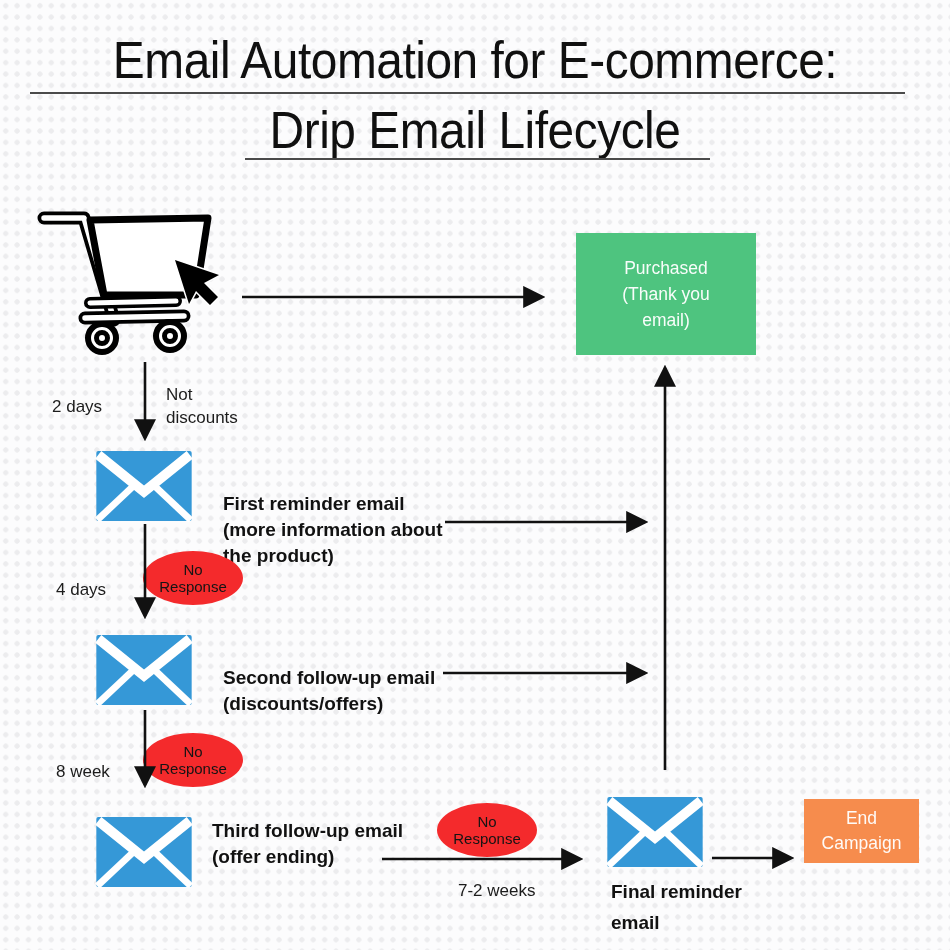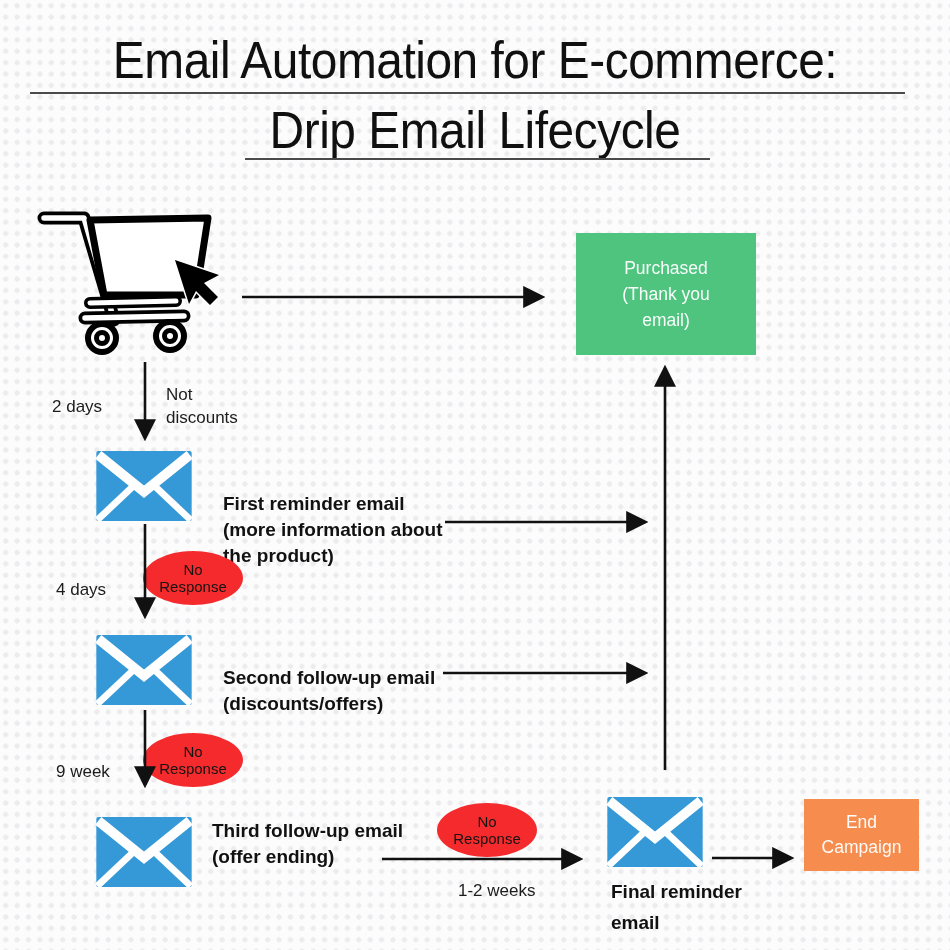--- a/index.html
+++ b/index.html
@@ -26,21 +26,21 @@
   .rule{position:absolute;height:2px;background:#4a4a4a;}
   .rule1{left:30px;top:92px;width:875px;}
   .rule2{left:245px;top:158px;width:465px;}
   
   .node-box{
     position:absolute;display:flex;align-items:center;justify-content:center;
     text-align:center;color:rgba(255,255,255,0.96);
     font-size:17.5px;line-height:26px;white-space:pre-line;
   }
   .purchased{left:576px;top:233px;width:180px;height:122px;background:#4ec47f;}
-  .end-campaign{left:804px;top:799px;width:115px;height:72px;background:#f68c4d;line-height:25px;}
+  .end-campaign{left:804px;top:799px;width:115px;height:64px;background:#f68c4d;line-height:25px;}
   
   .no-response{
     position:absolute;width:100px;height:54px;border-radius:50%;
     background:#f42a2c;color:#141414;display:flex;align-items:center;justify-content:center;
     text-align:center;font-size:15px;line-height:17px;white-space:pre-line;
   }
   .nr1{left:143px;top:551px;}
   .nr2{left:143px;top:733px;}
   .nr3{left:437px;top:803px;}
   
@@ -107,34 +107,34 @@
     <rect x="1" y="1" width="98" height="72" rx="2" fill="#3598d7"></rect>
     <path d="M3,5 L50,43 L97,5" fill="none" stroke="#fff" stroke-width="10"></path>
     <path d="M2,72 L38,38" stroke="#fff" stroke-width="7"></path>
     <path d="M98,72 L62,38" stroke="#fff" stroke-width="7"></path>
   </svg>
   <div class="email-label" style="left:223px;top:665px;">Second follow-up email
 (discounts/offers)</div>
 
   <div class="no-response nr2">No
 Response</div>
-  <div class="lbl" style="left:56px;top:760px;">9 week</div>
+  <div class="lbl" style="left:56px;top:760px;">8 week</div>
 
   <svg class="icon-svg" style="left:95px;top:816px;" width="98" height="72" viewBox="0 0 100 74">
     <rect x="1" y="1" width="98" height="72" rx="2" fill="#3598d7"></rect>
     <path d="M3,5 L50,43 L97,5" fill="none" stroke="#fff" stroke-width="10"></path>
     <path d="M2,72 L38,38" stroke="#fff" stroke-width="7"></path>
     <path d="M98,72 L62,38" stroke="#fff" stroke-width="7"></path>
   </svg>
   <div class="email-label" style="left:212px;top:818px;">Third follow-up email
 (offer ending)</div>
 
   <div class="no-response nr3">No
 Response</div>
-  <div class="lbl" style="left:458px;top:879px;">1-2 weeks</div>
+  <div class="lbl" style="left:458px;top:879px;">7-2 weeks</div>
 
   <svg class="icon-svg" style="left:605px;top:796px;" width="100" height="72" viewBox="0 0 100 74">
     <rect x="1" y="1" width="98" height="72" rx="2" fill="#3598d7"></rect>
     <path d="M3,5 L50,43 L97,5" fill="none" stroke="#fff" stroke-width="10"></path>
     <path d="M2,72 L38,38" stroke="#fff" stroke-width="7"></path>
     <path d="M98,72 L62,38" stroke="#fff" stroke-width="7"></path>
   </svg>
   <div class="email-label final-label" style="left:611px;top:876px;">Final reminder
 email</div>
 

